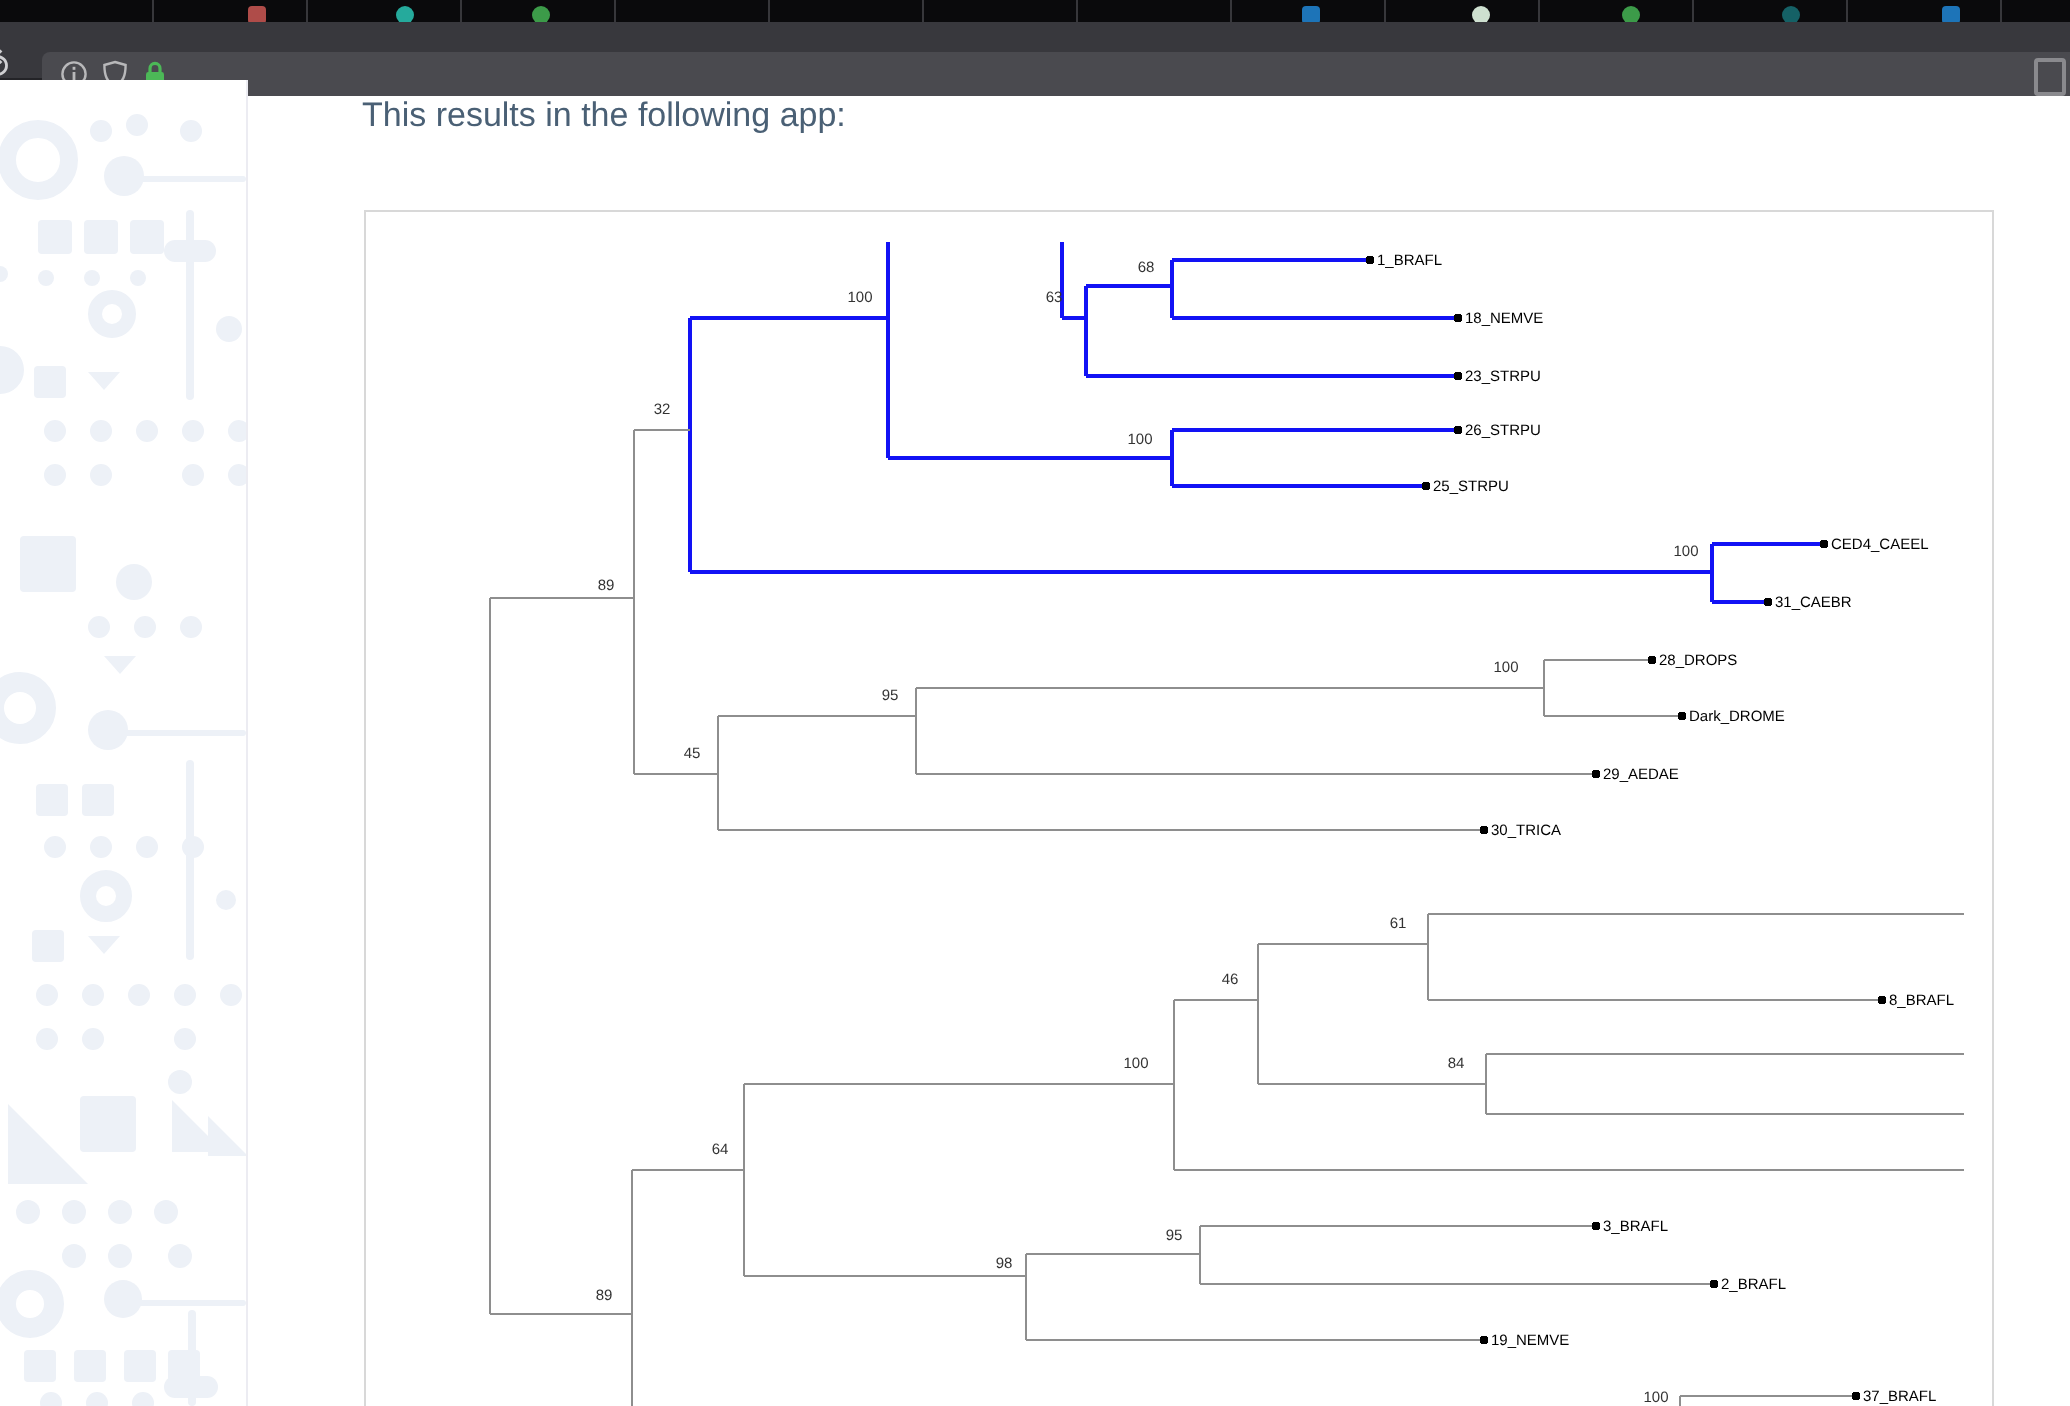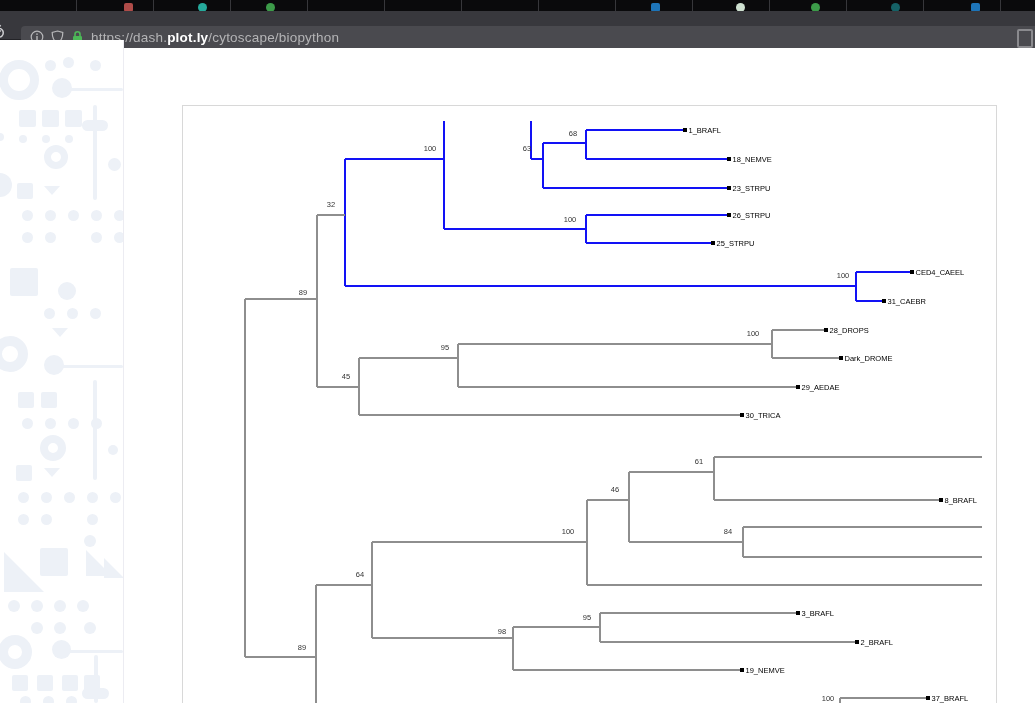--- a/index.html
+++ b/index.html
@@ -61,21 +61,20 @@
         <rect x="6.3" y="6" width="1.4" height="4.2" fill="#b8b8ba"></rect>
         <rect x="6.3" y="3.4" width="1.4" height="1.5" fill="#b8b8ba"></rect>
       </svg>
       <svg width="13" height="14" viewBox="0 0 13 14">
         <path d="M6.5 1 L11.8 2.5 C11.8 8 10.5 11 6.5 13 C2.5 11 1.2 8 1.2 2.5 Z" fill="none" stroke="#b8b8ba" stroke-width="1.2"></path>
       </svg>
       <svg width="13" height="14" viewBox="0 0 13 14">
         <rect x="2" y="6" width="9" height="7" rx="1.2" fill="#4cb857"></rect>
         <path d="M4 6 V4.2 A2.5 2.5 0 0 1 9 4.2 V6" fill="none" stroke="#4cb857" stroke-width="1.6"></path>
       </svg>
-      <span id="url-text"><span>https://dash.</span><b>plot.ly</b><span>/cytoscape/biopython</span></span>
     </div>
     <div id="urlbar-end-icon"></div>
   </div>
 
   <div id="pattern">
       <i style="left: -1px; top: 20px; width: 22px; height: 22px; border: 9px solid rgb(237, 241, 247); border-radius: 50%;"></i>
       <i class="po" style="left: 45px; top: 20px; width: 11px; height: 11px; border-radius: 50%;"></i>
       <i class="po" style="left: 63px; top: 17px; width: 11px; height: 11px; border-radius: 50%;"></i>
       <i class="po" style="left: 90px; top: 20px; width: 11px; height: 11px; border-radius: 50%;"></i>
       <i class="po" style="left: 70px; top: 48px; width: 53px; height: 3px; border-radius: 2px;"></i>
@@ -150,20 +149,21 @@
       <i class="po" style="left: 37px; top: 635px; width: 16px; height: 16px; border-radius: 2px;"></i>
       <i class="po" style="left: 62px; top: 635px; width: 16px; height: 16px; border-radius: 2px;"></i>
       <i class="po" style="left: 84px; top: 635px; width: 16px; height: 16px; border-radius: 2px;"></i>
       <i class="po" style="left: 94px; top: 615px; width: 4px; height: 48px; border-radius: 2px;"></i>
       <i class="po" style="left: 82px; top: 648px; width: 27px; height: 11px; border-radius: 11px;"></i>
       <i class="po" style="left: 20px; top: 656px; width: 11px; height: 11px; border-radius: 50%;"></i>
       <i class="po" style="left: 43px; top: 656px; width: 11px; height: 11px; border-radius: 50%;"></i>
       <i class="po" style="left: 66px; top: 656px; width: 11px; height: 11px; border-radius: 50%;"></i>
     </div>
 
+  <div id="heading">This results in the following app:</div>
 
   <div id="chart-card">
     <svg id="tree-svg" width="813" height="608" viewBox="0 0 813 608" shape-rendering="crispEdges">
         <line x1="261" y1="15" x2="261" y2="123" stroke="#1212f5" stroke-width="1.8"></line>
         <line x1="348" y1="15" x2="348" y2="53" stroke="#1212f5" stroke-width="1.8"></line>
         <line x1="348" y1="53" x2="360" y2="53" stroke="#1212f5" stroke-width="1.8"></line>
         <line x1="360" y1="37" x2="360" y2="82" stroke="#1212f5" stroke-width="1.8"></line>
         <line x1="360" y1="37" x2="403" y2="37" stroke="#1212f5" stroke-width="1.8"></line>
         <line x1="403" y1="24" x2="403" y2="53" stroke="#1212f5" stroke-width="1.8"></line>
         <line x1="403" y1="24" x2="502" y2="24" stroke="#1212f5" stroke-width="1.8"></line>

